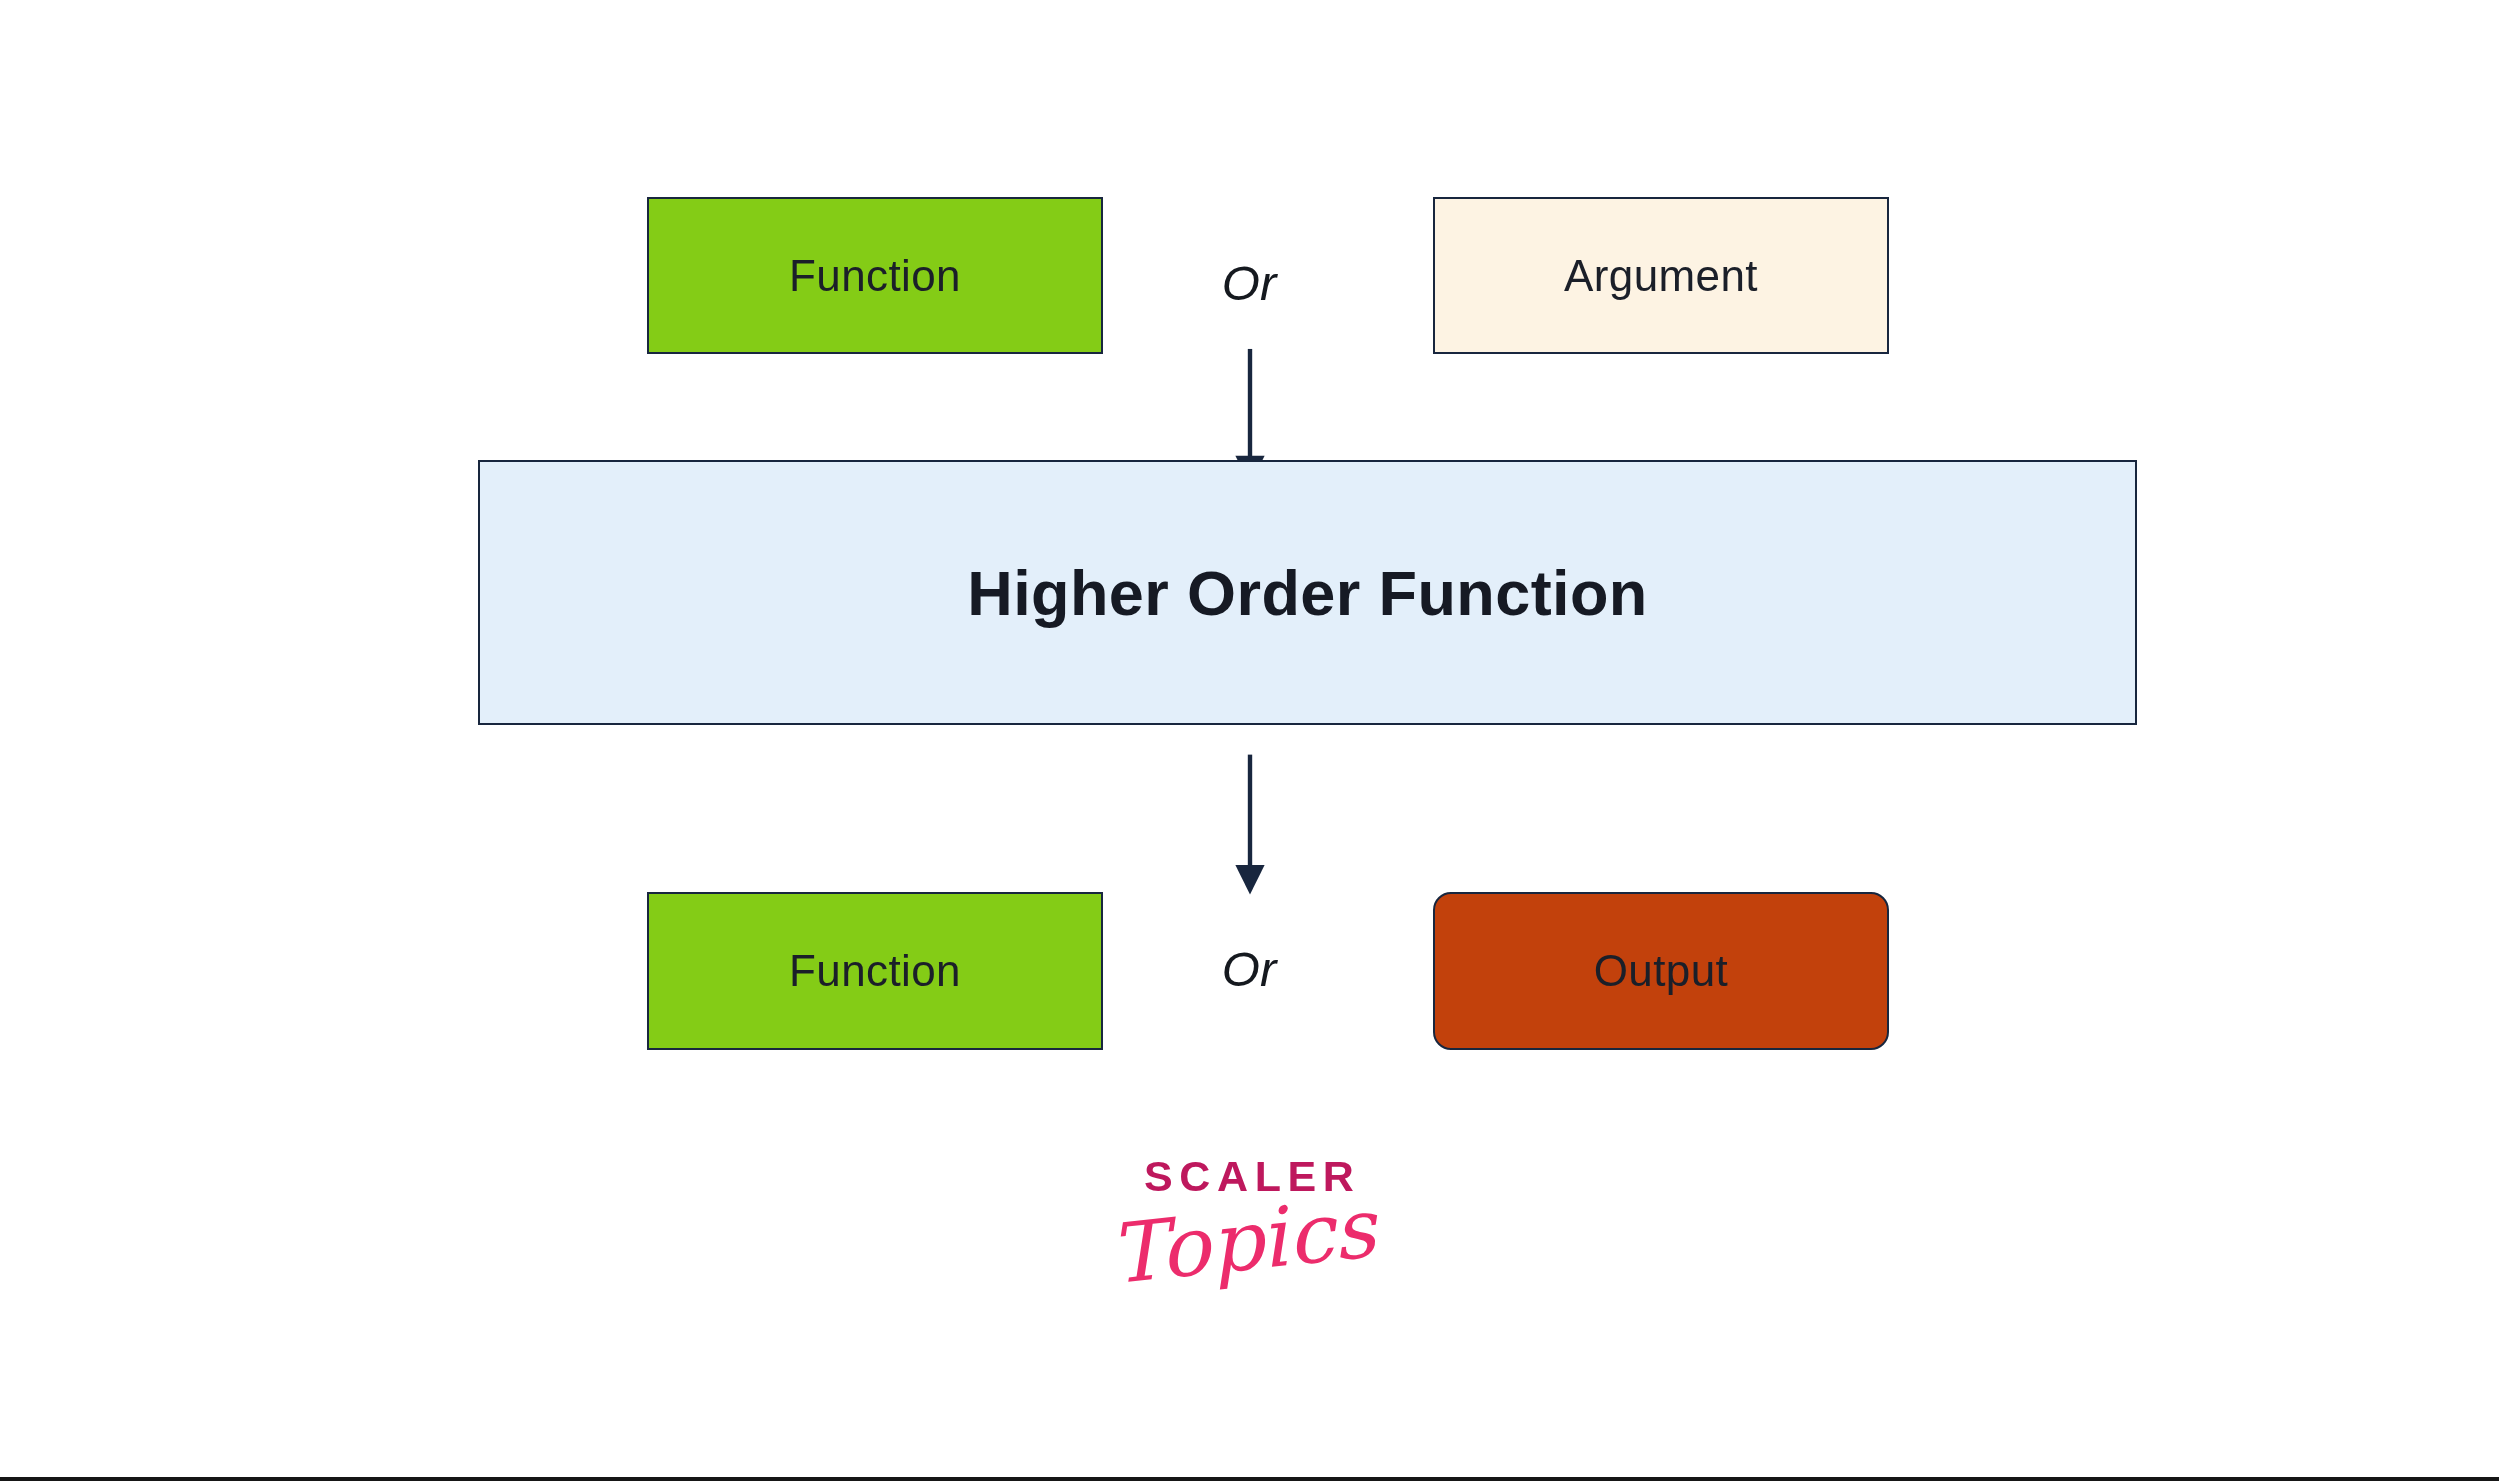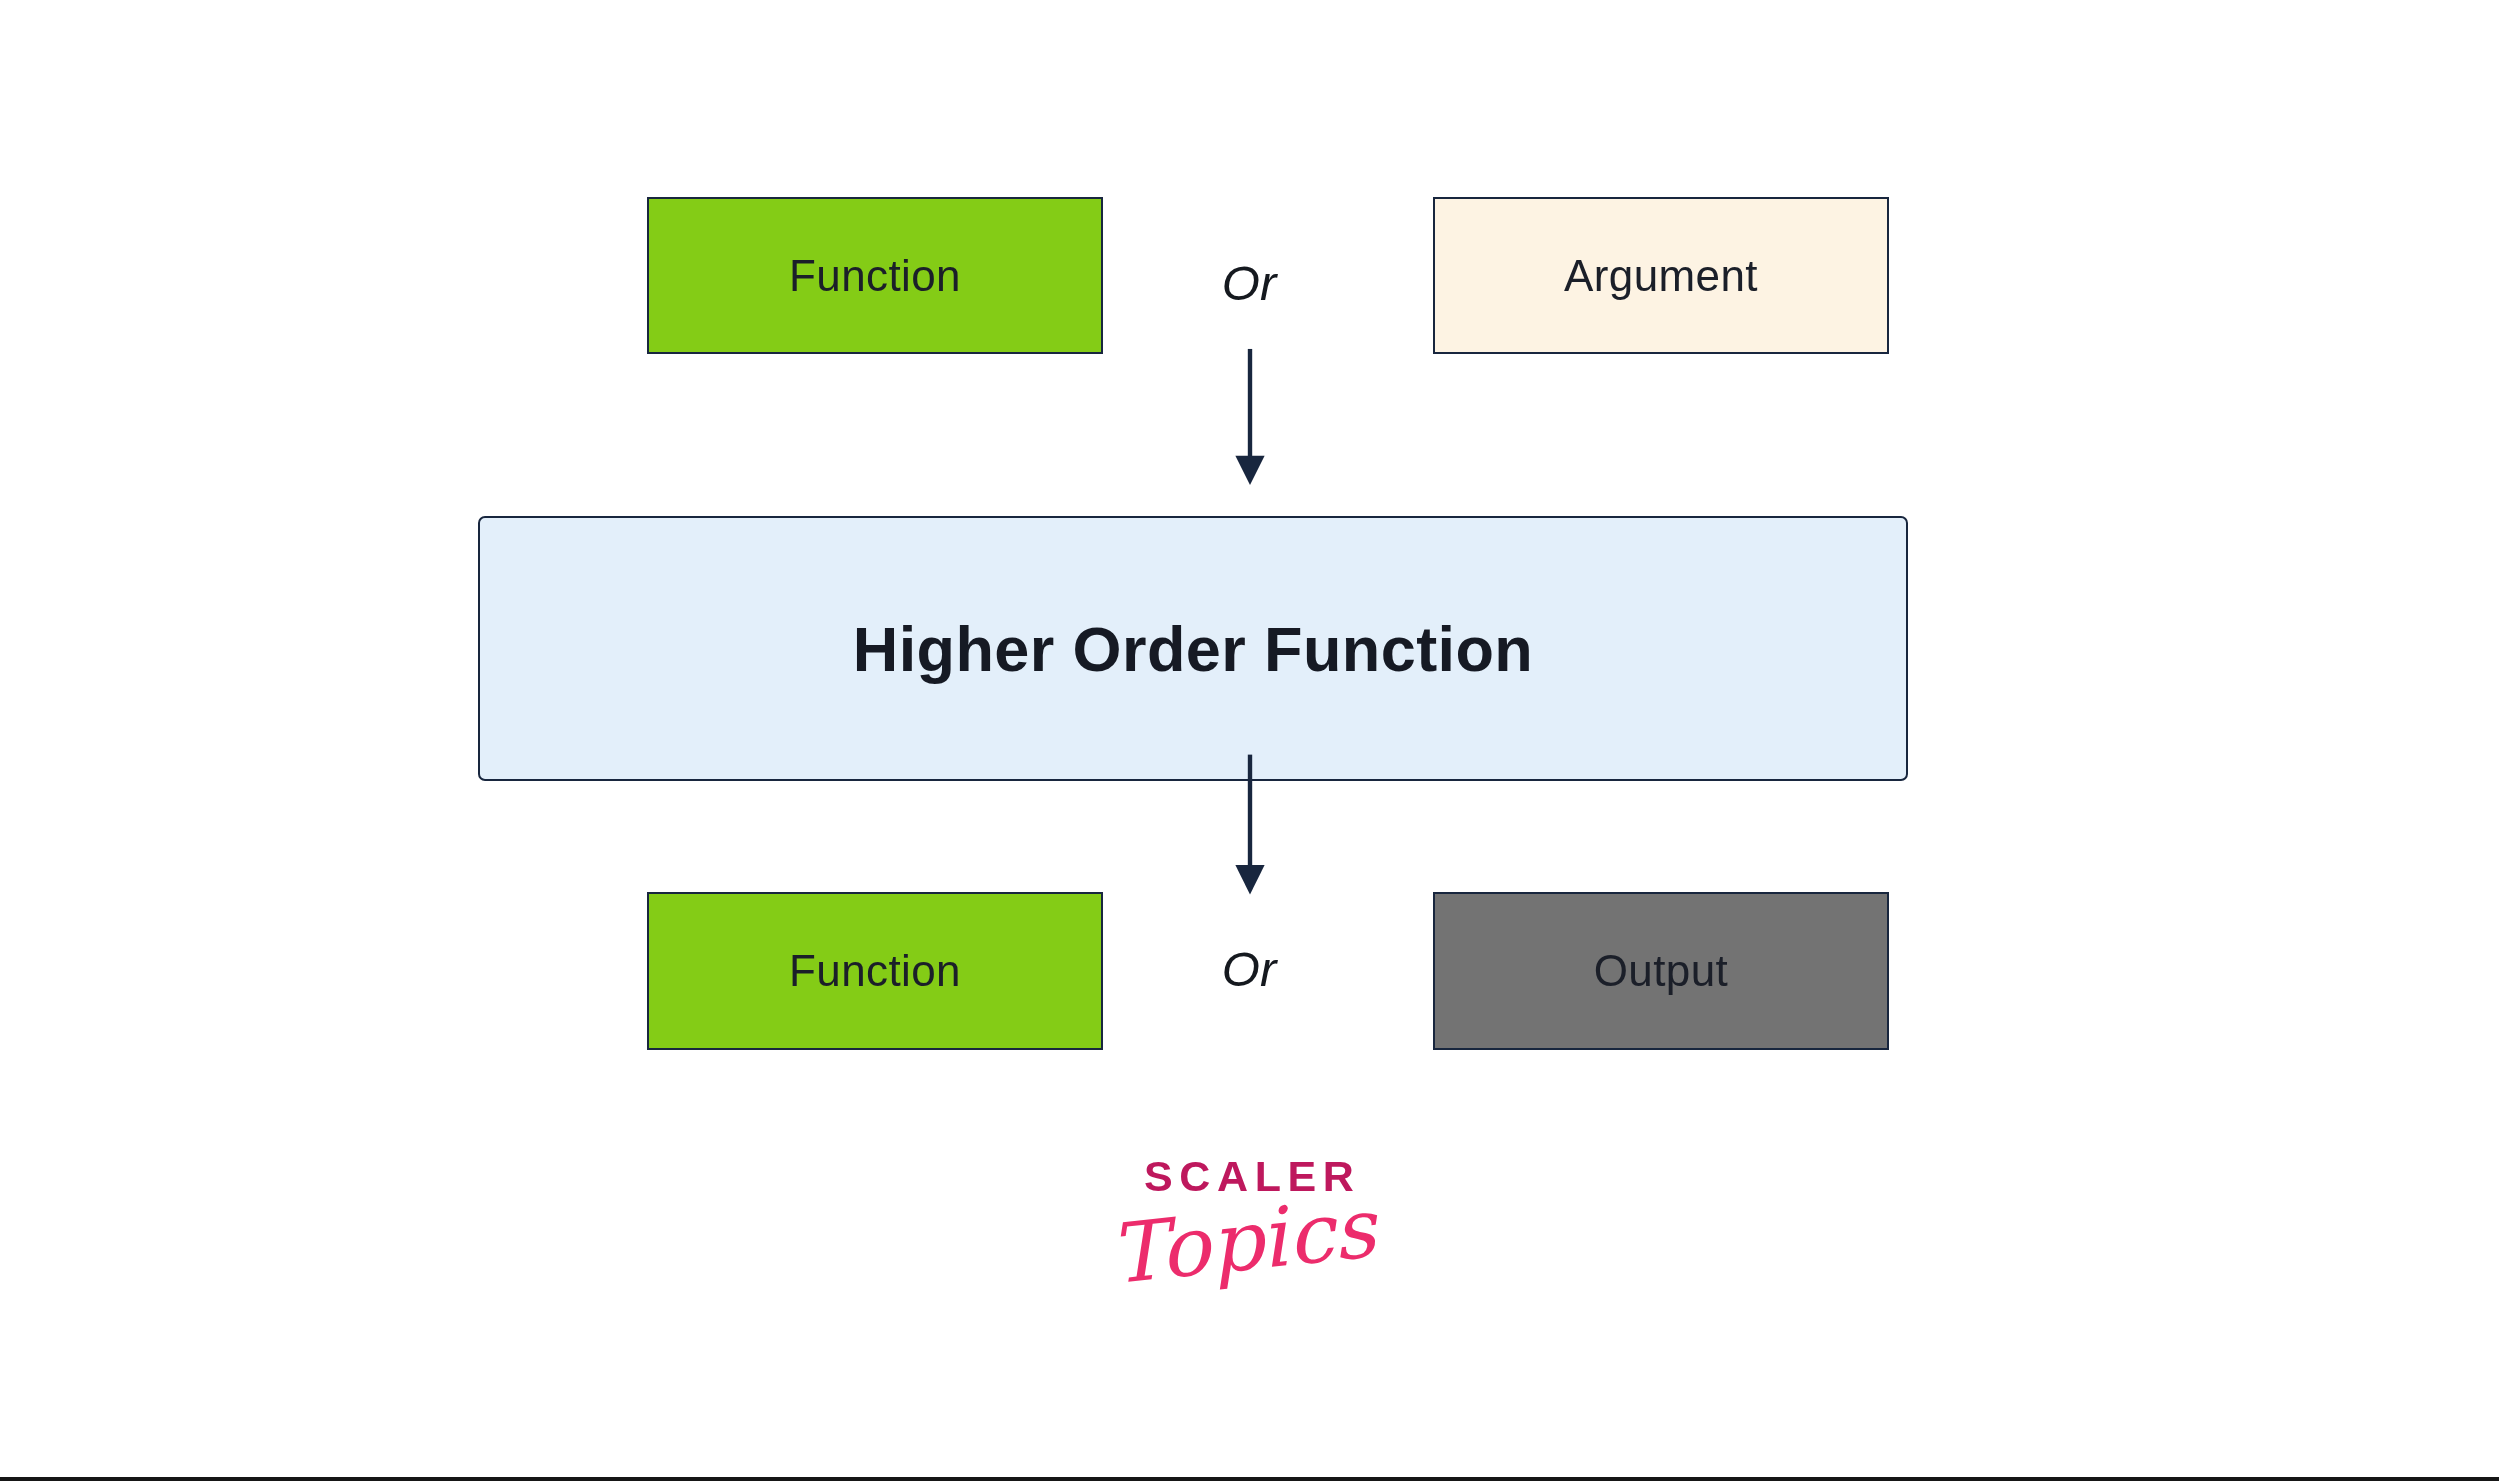--- a/index.html
+++ b/index.html
@@ -24,30 +24,30 @@
     justify-content: center;
   }
   .node .node-label {
     font-size: 44px;
     font-weight: 400;
     color: #1b1f29;
     letter-spacing: 0.4px;
   }
   .node-function-top, .node-function-bottom { background: #84cc16; }
   .node-argument { background: #fdf3e3; text-align: right; }
-  .node-output { background: #737373; }
+  .node-output { background: #c2410c; border-radius: 18px; }
   .node-hof { background: #e3effa; }
   .node-hof .node-label {
     font-size: 63px;
     font-weight: 700;
     color: #161a24;
   }
   .node-function-top { left: 647px; top: 197px; width: 456px; height: 157px; }
   .node-argument     { left: 1433px; top: 197px; width: 456px; height: 157px; }
-  .node-hof          { left: 478px; top: 516px; width: 1430px; height: 265px; border-radius: 7px; }
+  .node-hof          { left: 478px; top: 460px; width: 1659px; height: 265px; }
   .node-function-bottom { left: 647px; top: 892px; width: 456px; height: 158px; }
   .node-output          { left: 1433px; top: 892px; width: 456px; height: 158px; }
 
   .or-label {
     position: absolute;
     left: 1249px;
     transform: translateX(-50%);
     font-size: 49px;
     font-style: italic;
     color: #15191f;

